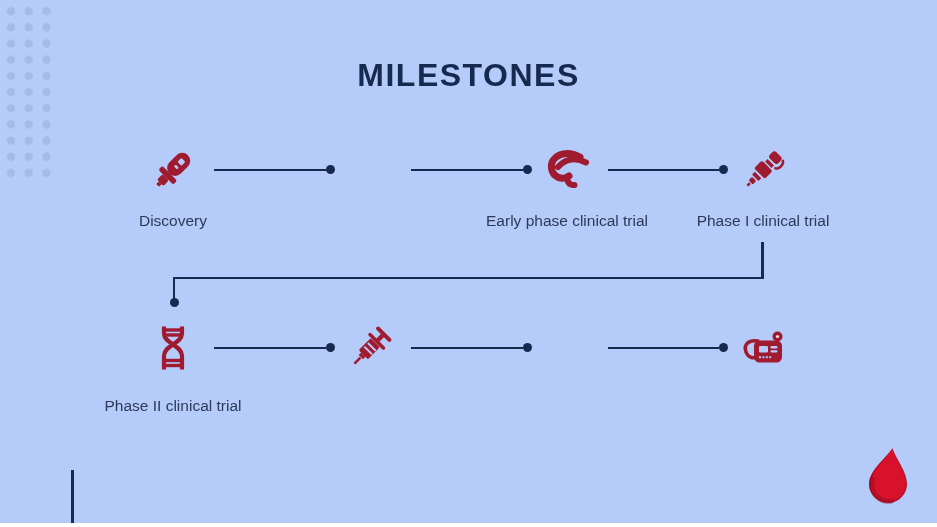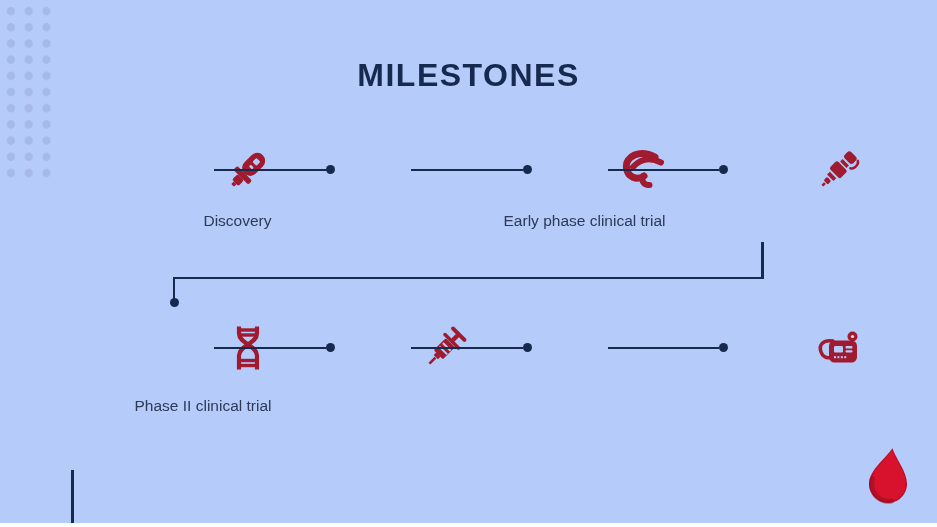--- a/index.html
+++ b/index.html
@@ -17,21 +17,21 @@
   .dot-grid{
     position:absolute;left:2px;top:3px;width:54px;height:176px;
     background-image:radial-gradient(circle,#a6b9e8 3.9px,rgba(0,0,0,0) 4.2px);
     background-size:17.8px 16.2px;
   }
   .title{
     position:absolute;left:0;top:57px;width:100%;text-align:center;
     font-size:32px;font-weight:bold;letter-spacing:1.5px;color:var(--navy);
   }
   .milestone{
-    position:absolute;width:197px;display:flex;flex-direction:column;align-items:flex-end;
+    position:absolute;width:197px;display:flex;flex-direction:column;align-items:center;
   }
   .icon-box{width:48px;height:48px;display:flex;align-items:center;justify-content:center;}
   .m-label{
     margin-top:18px;font-size:15.5px;color:var(--label);white-space:nowrap;
   }
   .row2-label{margin-top:25px;}
   .c1{left:74.5px;} .c2{left:271.5px;} .c3{left:468.5px;} .c4{left:664.5px;}
   .rowtop1{top:146px;} .rowtop2{top:324px;}
   .hconn{
     position:absolute;height:2.5px;background:var(--navy);
@@ -96,20 +96,21 @@
           <rect class="ic" x="18" y="2" width="12" height="9" rx="3"></rect>
           <path class="st" d="M31.5,3.5 c3.5,1.5 3.5,9 0,10.5" stroke-width="2.5" stroke-linecap="round"></path>
           <rect class="ic" x="19.5" y="13" width="9" height="3.5"></rect>
           <rect class="ic" x="16.5" y="18" width="15" height="11" rx="2"></rect>
           <rect class="ic" x="19.5" y="31" width="9" height="4"></rect>
           <rect class="ic" x="21" y="36.5" width="6" height="5" rx="1.5"></rect>
           <rect class="ic" x="22.7" y="42.5" width="2.6" height="3.5"></rect>
         </g>
       </svg>
     </div>
+    <div class="m-label">Phase I clinical trial</div>
   </div>
 
   <div class="hconn" style="left:214px;top:168.75px;width:112px;">
       <span class="enddot"></span>
     </div>
   <div class="hconn" style="left:411px;top:168.75px;width:112px;">
       <span class="enddot"></span>
     </div>
   <div class="hconn" style="left:608px;top:168.75px;width:111px;">
       <span class="enddot"></span>

